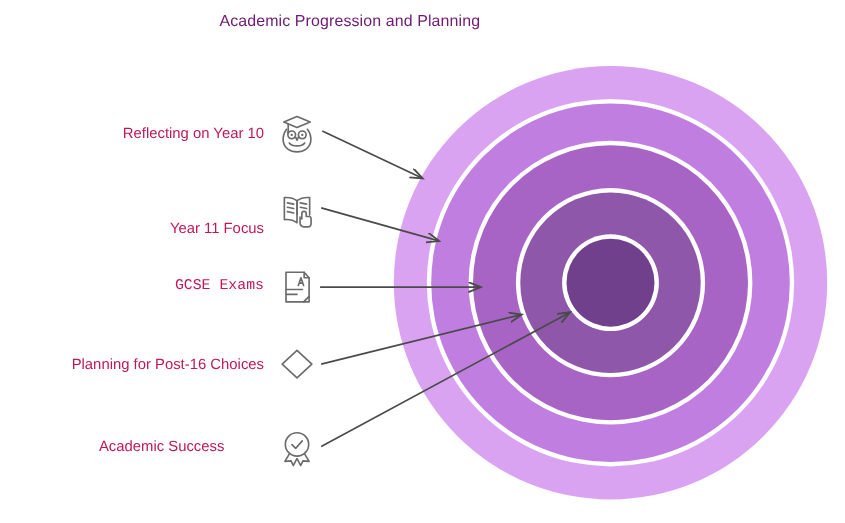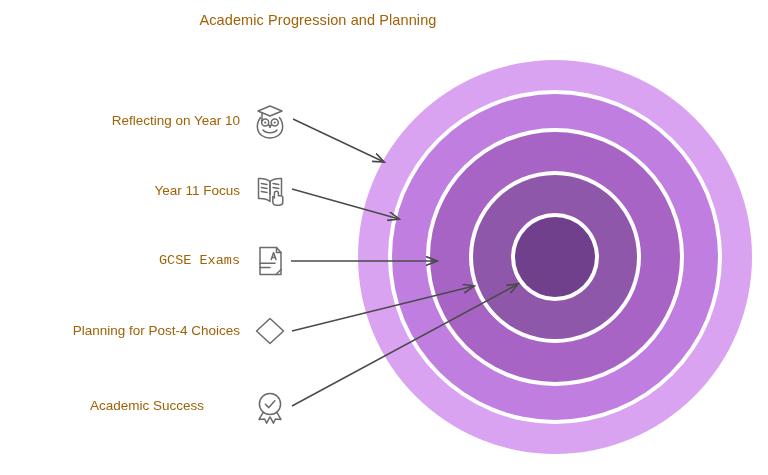--- a/index.html
+++ b/index.html
@@ -17,40 +17,40 @@
     background: #ffffff;
     overflow: hidden;
   }
   #chart-title {
     position: absolute;
     top: 12px;
     left: 0;
     width: 636px;
     text-align: center;
     font-size: 14.5px;
-    color: #a16207;
+    color: #701a75;
     letter-spacing: 0.1px;
   }
   
   .ring {
     position: absolute;
     border-radius: 50%;
     box-sizing: border-box;
   }
   
   .label-row {
     position: absolute;
     display: flex;
     align-items: center;
     justify-content: flex-end;
     height: 46px;
   }
   .label-text {
     font-size: 13.5px;
-    color: #a16207;
+    color: #be185d;
     white-space: nowrap;
     line-height: 1;
   }
   .label-icon {
     width: 44px;
     height: 44px;
     margin-left: 8px;
     flex: 0 0 44px;
     display: block;
   }
@@ -111,21 +111,21 @@
         <circle cx="17.2" cy="23.6" r="3.5"></circle>
         <circle cx="26.8" cy="23.6" r="3.5"></circle>
         <circle cx="17.2" cy="23.6" r="1.1" fill="#6b6b6b" stroke="none"></circle>
         <circle cx="26.8" cy="23.6" r="1.1" fill="#6b6b6b" stroke="none"></circle>
         <path d="M20.7 25.6 L22 28.4 L23.3 25.6"></path>
         <path d="M15 31 C17.5 34.5 26.5 34.5 29 31"></path>
       </svg>
     </span>
   </div>
 
-  <div class="label-row" style="left:0px; top:168px; width:292px;">
+  <div class="label-row" style="left:0px; top:168px; width:292px;align-items:flex-end;">
     <span class="label-text">Year 11 Focus</span>
     <span class="label-icon">
       <svg viewBox="0 0 44 44" fill="none" stroke="#6b6b6b" stroke-width="1.5" stroke-linecap="round" stroke-linejoin="round">
         <path d="M22 12.5 C19 10.2 14.8 9.3 10.5 9.6 L10.5 29.6 C14.8 29.3 19 30.2 22 32.5 Z"></path>
         <path d="M22 12.5 C25 10.2 29.2 9.3 33.5 9.6 L33.5 25.5"></path>
         <path d="M22 12.5 L22 25"></path>
         <path d="M13.3 14.4 L19 15.6 M13.3 18.4 L19 19.6 M13.3 22.4 L19 23.6"></path>
         <path d="M25 14.4 L30.7 15.6 M25 18.4 L30.7 19.6"></path>
         <path d="M24.8 27.4 L24.8 32.6 C24.8 34.6 26.2 36.2 28.3 36.2 L31.6 36.2 C33.5 36.2 34.8 34.9 34.8 33.1 L34.8 28.8 C34.8 27.6 33.9 26.8 32.8 26.8 L30.4 26.8 L30.4 24.2 C30.4 23 29.5 22.2 28.4 22.2 C27.3 22.2 26.4 23 26.4 24.2 L26.4 29"></path>
       </svg>
@@ -140,21 +140,21 @@
         <path d="M28.5 8.5 L28.5 13.5 L33 13.5"></path>
         <path d="M33 30.5 L28 35.5"></path>
         <path d="M23.2 20.5 L25.6 13.6 L28 20.5 M24 18.4 L27 18.4"></path>
         <path d="M12 24.2 L27 24.2"></path>
         <path d="M12 28.6 L22 28.6"></path>
       </svg>
     </span>
   </div>
 
   <div class="label-row" style="left:0px; top:308px; width:292px;">
-    <span class="label-text">Planning for Post-4 Choices</span>
+    <span class="label-text">Planning for Post-16 Choices</span>
     <span class="label-icon">
       <svg viewBox="0 0 44 44" fill="none" stroke="#6b6b6b" stroke-width="1.5" stroke-linecap="round" stroke-linejoin="round">
         <path d="M22 9.5 L35.5 22 L22 34.5 L8.5 22 Z"></path>
       </svg>
     </span>
   </div>
 
   <div class="label-row" style="left:0px; top:383px; width:292px;gap:36px;">
     <span class="label-text">Academic Success</span>
     <span class="label-icon">

